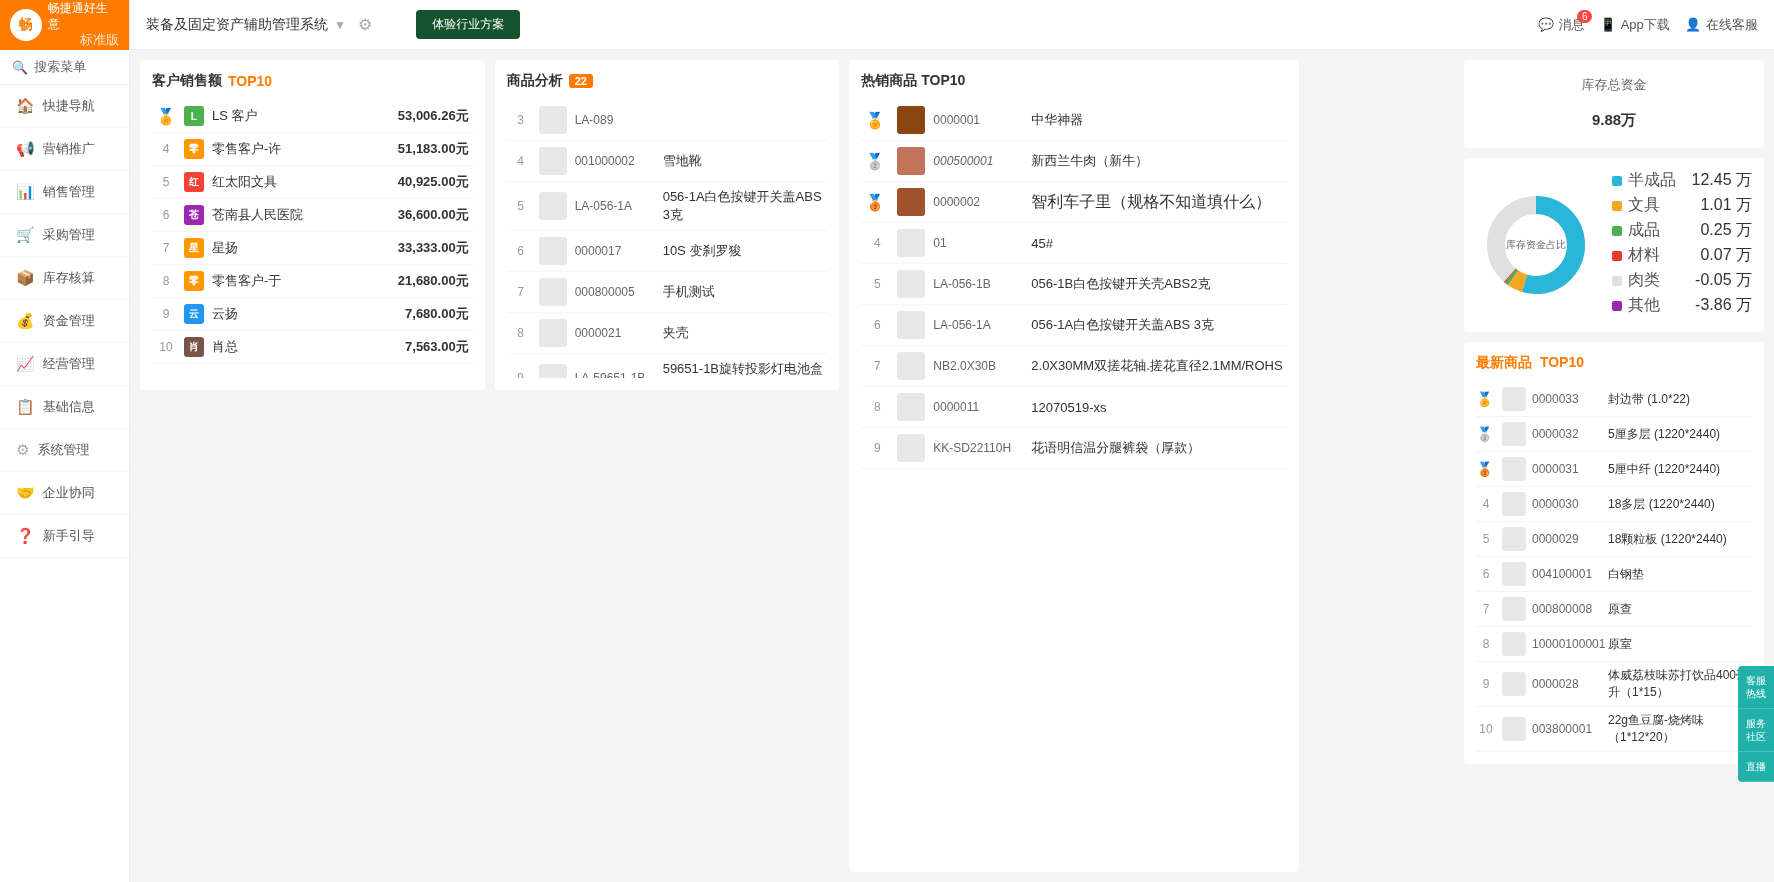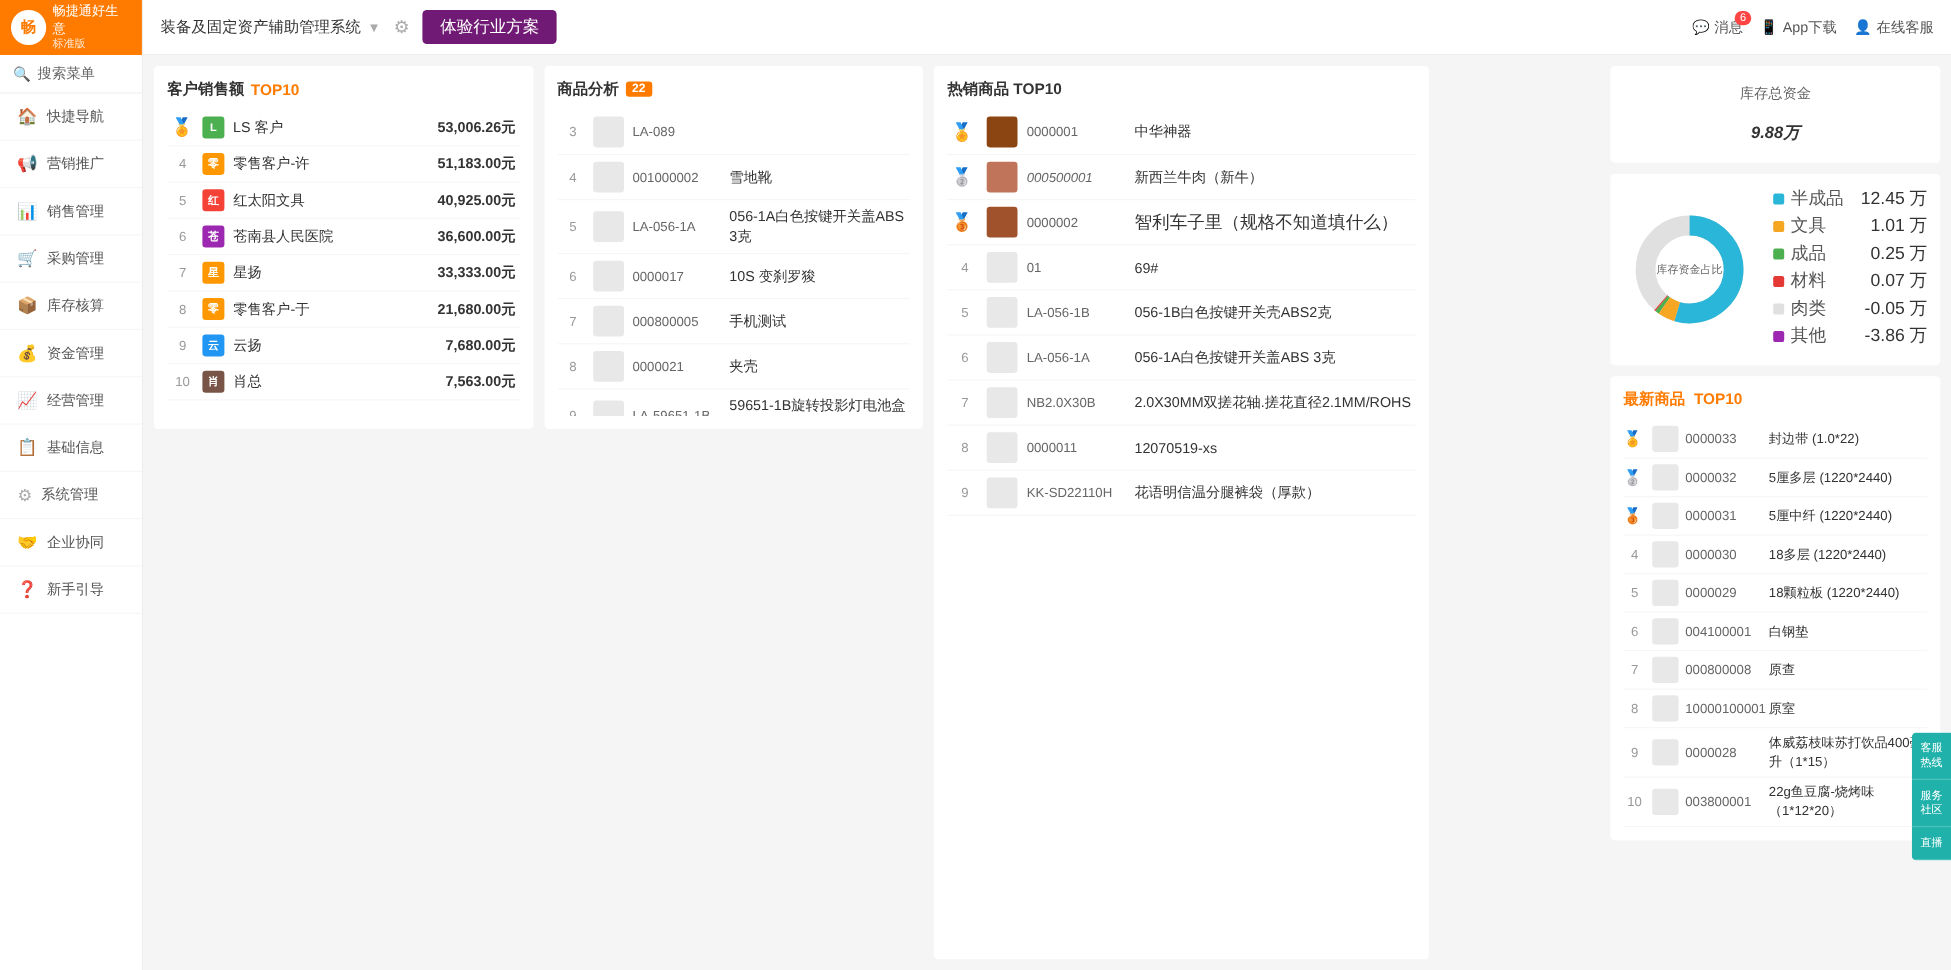--- a/index.html
+++ b/index.html
@@ -79,27 +79,28 @@
     .topbar-system-name {
       font-size: 14px;
       color: #333;
       display: flex;
       align-items: center;
       gap: 6px;
     }
     .topbar-system-name .arrow { color: #aaa; font-size: 12px; }
     .topbar-gear { color: #aaa; cursor: pointer; font-size: 16px; }
     .topbar-trial-btn {
-      background: #701a75;
+      background: #14532d;
       color: #fff;
       border: none;
       border-radius: 4px;
       padding: 6px 16px;
       cursor: pointer;
-      font-size: 15px;
+      font-size: 12px;
+      margin-left: 32px;
     }
     .topbar-right {
       margin-left: auto;
       display: flex;
       align-items: center;
       gap: 16px;
       color: #555;
       font-size: 13px;
     }
     .topbar-right .badge-item {
@@ -242,21 +243,21 @@
 
     
     .inventory-total-card {
       background: #fff;
       border-radius: 4px;
       padding: 16px;
       text-align: center;
     }
     .inventory-total-label { font-size: 13px; color: #666; margin-bottom: 6px; }
     .inventory-total-value { font-size: 28px; color: #333; font-weight: bold; }
-    .inventory-total-value span { font-size: 15px; font-style: italic; }
+    .inventory-total-value span { font-size: 15px; }
 
     
     .chart-card {
       background: #fff;
       border-radius: 4px;
       padding: 12px;
       display: flex;
       align-items: center;
       gap: 16px;
     }
@@ -348,21 +349,21 @@
     .scrollbar-thin::-webkit-scrollbar-thumb { background: #ddd; border-radius: 2px; }
   </style>
 </head>
 <body>
 
 <div class="sidebar">
   <div class="sidebar-logo">
     <div class="logo-icon">畅</div>
     <div class="logo-text">
       <div>畅捷通好生意</div>
-      <div style="font-size:10px;opacity:0.8;">标准版</div>
+      <div style="font-size:13px;opacity:0.8;text-align:right;">标准版</div>
     </div>
   </div>
   <div class="sidebar-search">
     <span>🔍</span>
     <span>搜索菜单</span>
   </div>
 
   <div class="sidebar-nav-item">
     <span class="nav-icon">🏠</span>
     <span>快捷导航</span>
@@ -572,21 +573,21 @@
           <div class="product-row">
             <span style="font-size:16px;width:24px;">🥉</span>
             <div class="product-img" style="background:#a0522d;border-radius:3px;"></div>
             <span style="color:#666;font-size:12px;width:90px;">0000002</span>
             <span style="color:#333;font-size:16px;">智利车子里（规格不知道填什么）</span>
           </div>
           <div class="product-row">
             <span style="width:24px;text-align:center;color:#999;font-size:12px;">4</span>
             <div class="product-img"></div>
             <span style="color:#666;font-size:12px;width:90px;">01</span>
-            <span style="color:#333;font-size:13px;">69#</span>
+            <span style="color:#333;font-size:13px;">45#</span>
           </div>
           <div class="product-row">
             <span style="width:24px;text-align:center;color:#999;font-size:12px;">5</span>
             <div class="product-img"></div>
             <span style="color:#666;font-size:12px;width:90px;">LA-056-1B</span>
             <span style="color:#333;font-size:13px;">056-1B白色按键开关壳ABS2克</span>
           </div>
           <div class="product-row">
             <span style="width:24px;text-align:center;color:#999;font-size:12px;">6</span>
             <div class="product-img"></div>

